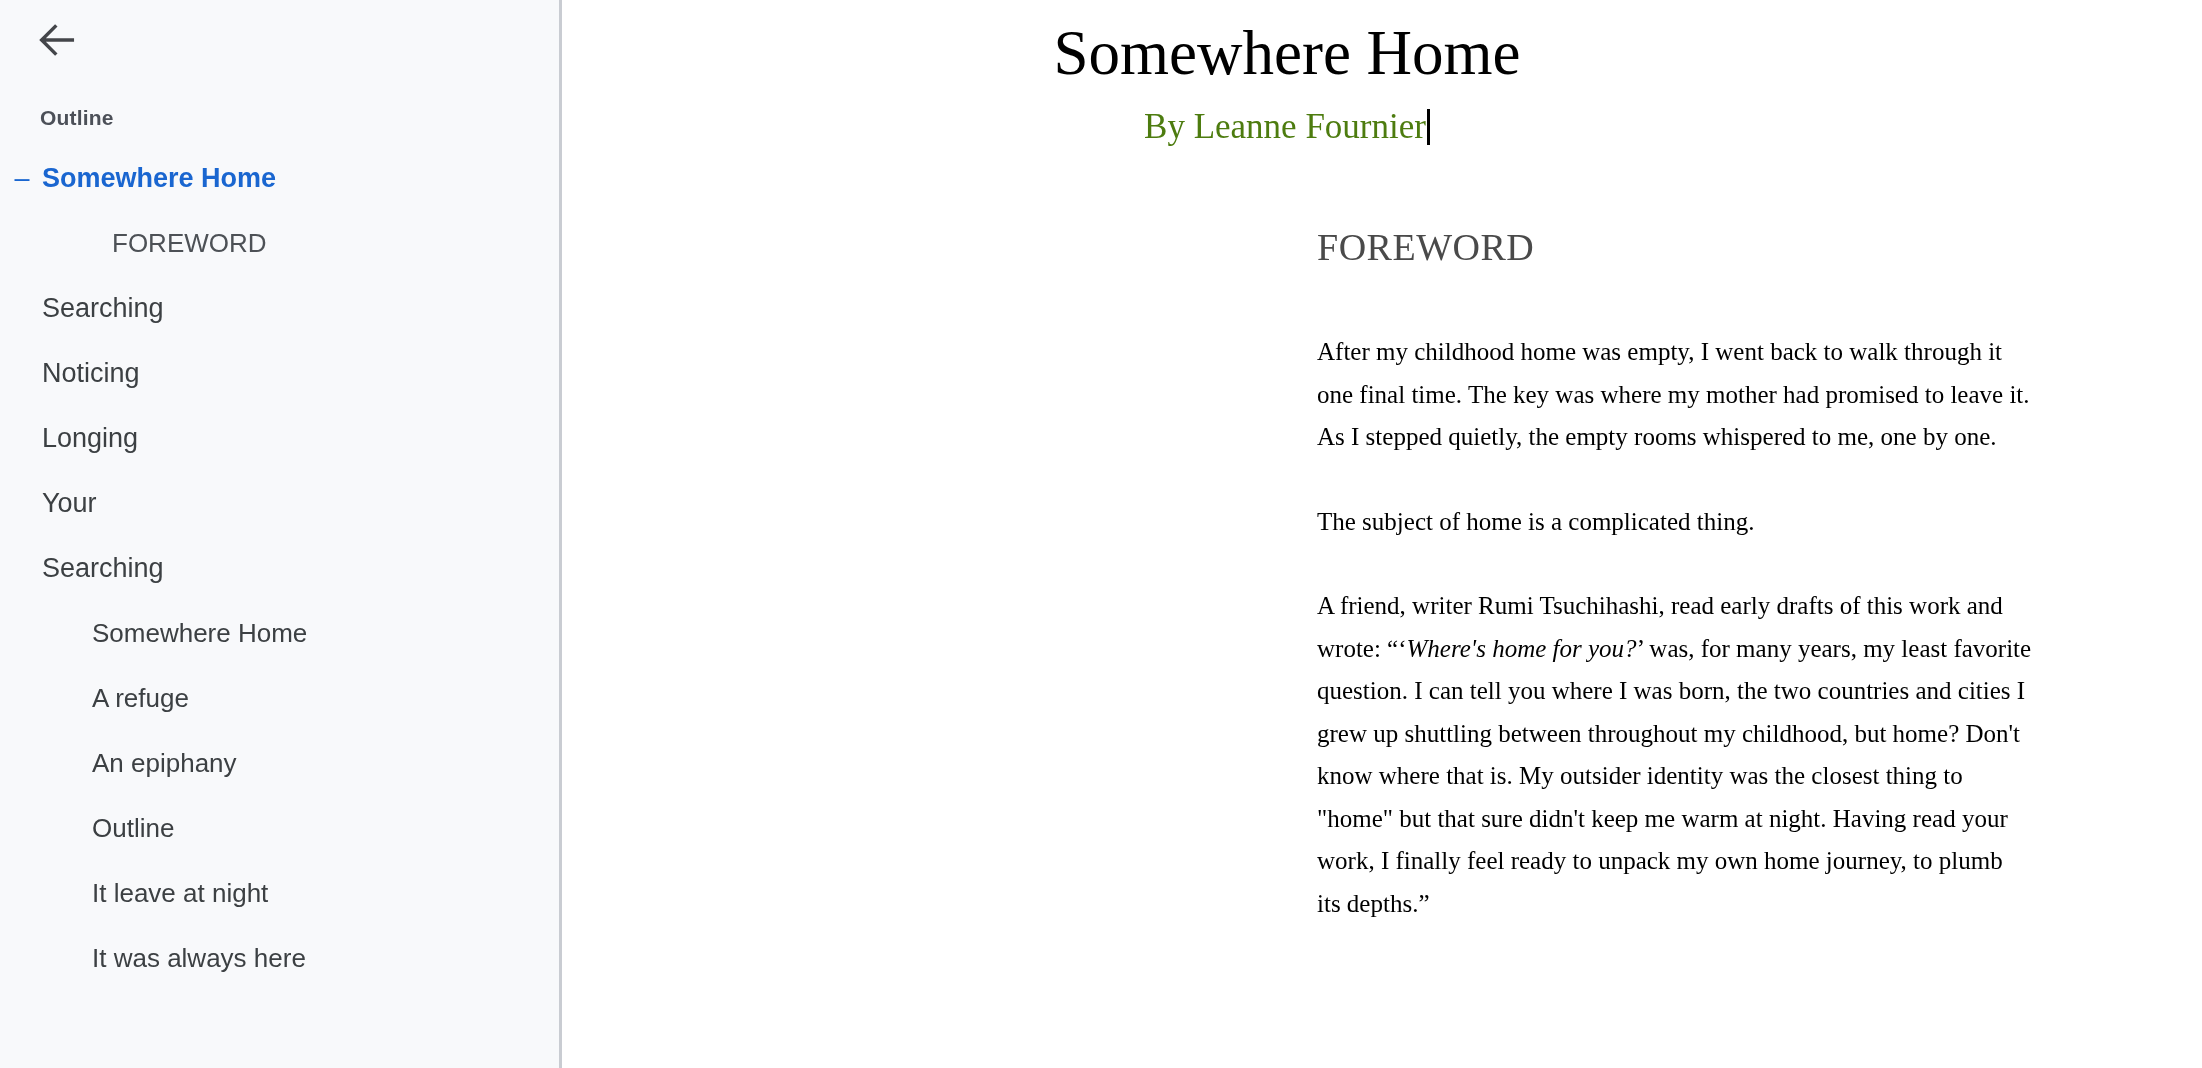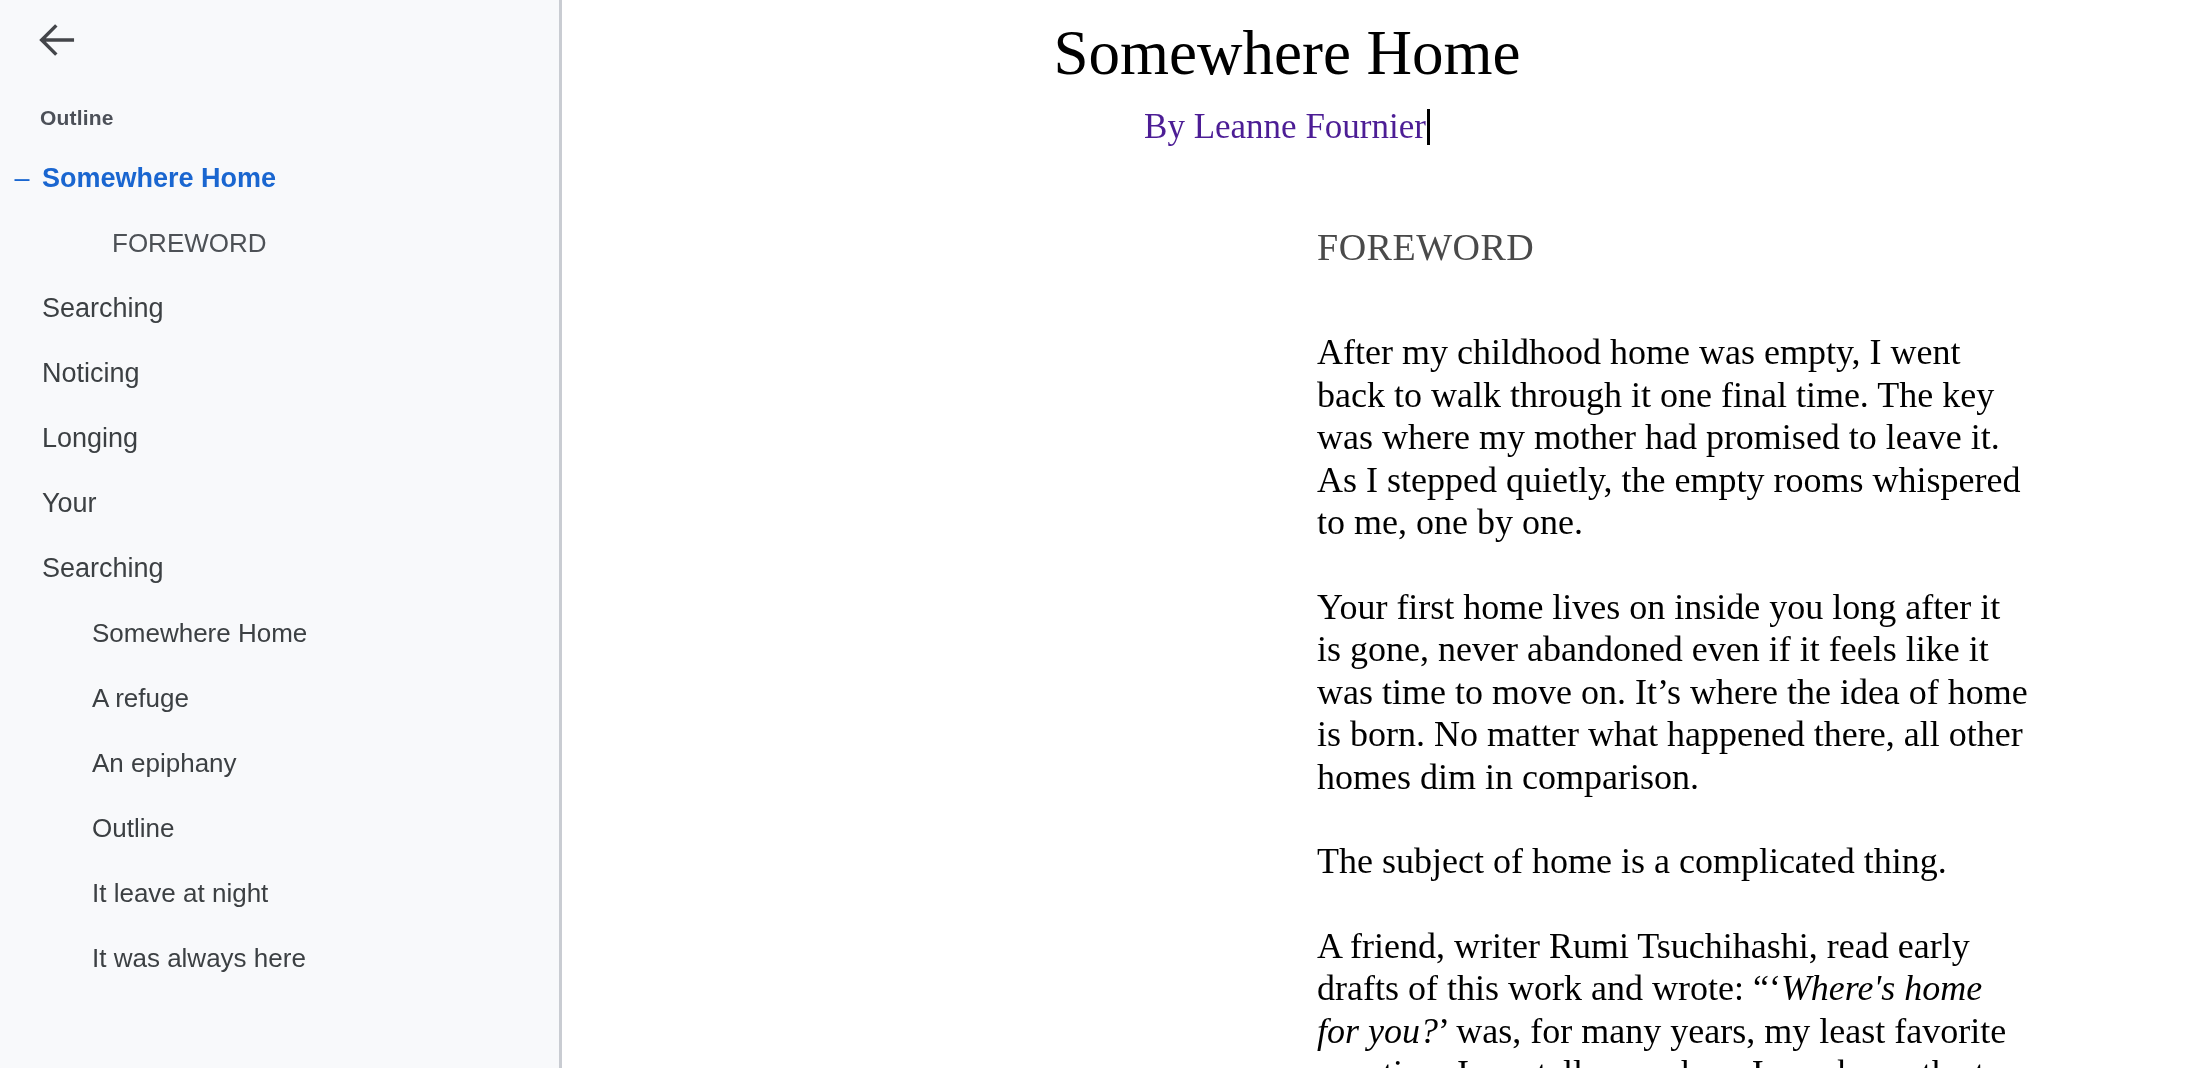--- a/index.html
+++ b/index.html
@@ -110,21 +110,21 @@
     line-height: 1.0;
     color: #000000;
     font-weight: 400;
     margin: 0;
     padding-top: 22px;
     padding-right: 190px;
   }
   .doc-byline {
     text-align: center;
     font-size: 35px;
-    color: #4c1d95;
+    color: #4d7c0f;
     margin: 0;
     padding-top: 22px;
     padding-right: 190px;
     position: relative;
   }
   .caret {
     display: inline-block;
     width: 3px;
     height: 36px;
     background: #000;
@@ -138,21 +138,21 @@
     padding-top: 78px;
   }
   .section-heading {
     font-size: 38px;
     color: #4a4a4a;
     margin: 0 0 62px 0;
     font-weight: 400;
     letter-spacing: 0.5px;
   }
   .para {
-    font-size: 36px;
+    font-size: 25px;
     line-height: 42.5px;
     color: #000000;
     margin: 0 0 42px 0;
     text-align: left;
     max-width: 1275px;
   }
   .para em { font-style: italic; }
 </style>
 </head>
 <body>
@@ -234,21 +234,20 @@
 
       <div class="doc-byline">
         <span>By Leanne Fournier</span><span class="caret"></span>
       </div>
 
       <div class="doc-body">
         <h2 class="section-heading">FOREWORD</h2>
 
         <div>
             <p class="para">After my childhood home was empty, I went back to walk through it one final time. The key was where my mother had promised to leave it. As I stepped quietly, the empty rooms whispered to me, one by one.</p>
-            <p class="para">Your first home lives on inside you long after it is gone, never abandoned even if it feels like it was time to move on. It’s where the idea of home is born. No matter what happened there, all other homes dim in comparison.</p>
             <p class="para">The subject of home is a complicated thing.</p>
           </div>
 
         <p class="para">
           <span>A friend, writer Rumi Tsuchihashi, read early drafts of this work and wrote: “‘</span><em>Where's home for you?</em><span>’ was, for many years, my least favorite question. I can tell you where I was born, the two countries and cities I grew up shuttling between throughout my childhood, but home? Don't know where that is. My outsider identity was the closest thing to "home" but that sure didn't keep me warm at night. Having read your work, I finally feel ready to unpack my own home journey, to plumb its depths.”</span>
         </p>
       </div>
 
     </div>
   </main>

